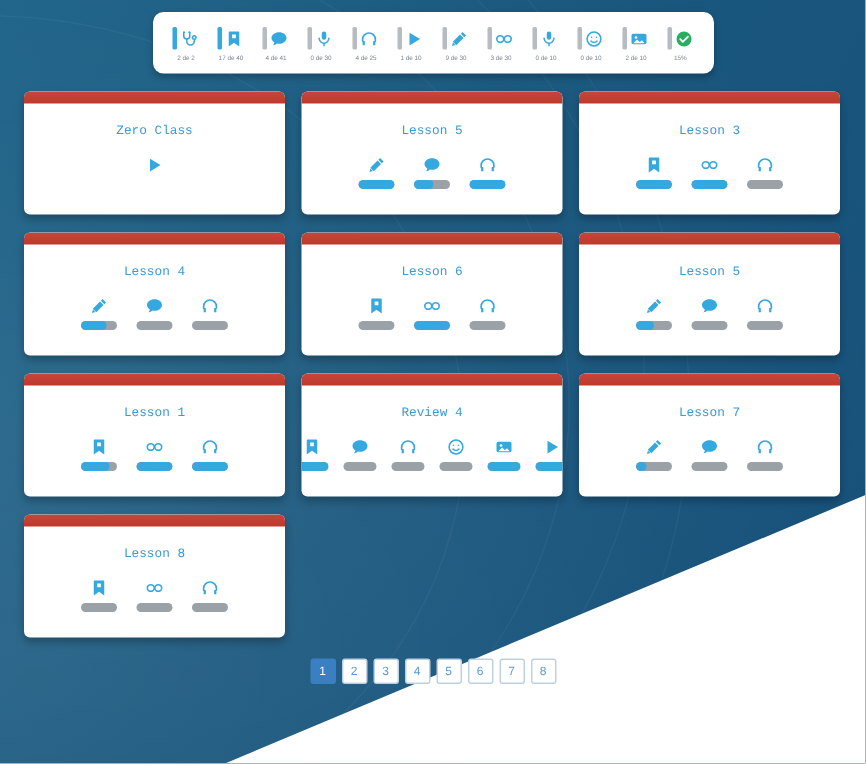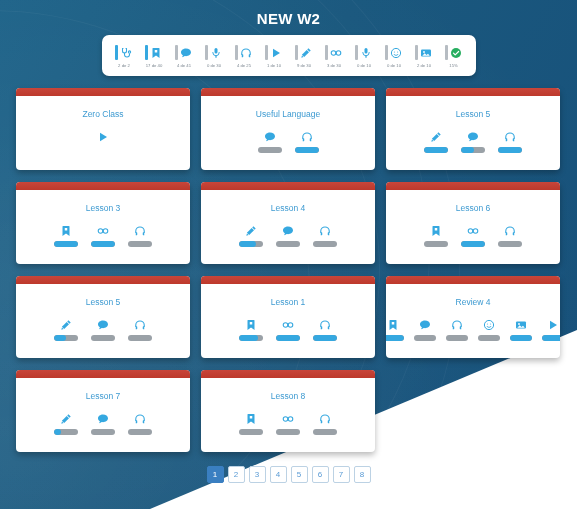--- a/index.html
+++ b/index.html
@@ -116,20 +116,21 @@
 
   
   .grid {
     position: relative;
     z-index: 5;
     margin: 12px auto 12px auto;
     width: 545px;
     display: flex;
     flex-wrap: wrap;
     gap: 12px 11px;
+    font-family: Liberation Mono, monospace;
   }
   .card {
     width: 174px;
     height: 82px;
     background: #ffffff;
     border-radius: 4px;
     box-shadow: 0 3px 6px rgba(0,0,0,0.28);
     overflow: hidden;
     display: flex;
     flex-direction: column;
@@ -220,21 +221,20 @@
 
 <div id="app">
 
   <div class="swoosh sw1"></div>
   <div class="swoosh sw2"></div>
   <div class="swoosh sw3"></div>
   <div class="swoosh sw4"></div>
   <div class="corner-wedge"></div>
   <div class="corner-wedge2"></div>
 
-  <div class="page-title">NEW W2</div>
 
   <div class="toolbar" id="toolbar">
       <div class="tb-item">
         <div class="tb-row">
           <span class="tb-bar on"></span>
           <span class="tb-ico">
             <svg viewBox="0 0 24 24" fill="none" stroke="currentColor" stroke-width="2.1" stroke-linecap="round" stroke-linejoin="round">
               <path d="M5 3v5a4 4 0 0 0 8 0V3"></path>
               <path d="M5 3h1M12 3h1"></path>
               <path d="M9 12v3a5 5 0 0 0 10 0v-1"></path>
@@ -387,48 +387,20 @@
       <div class="card">
         <div class="card-top"></div>
         <div class="card-title">Zero Class</div>
         <div class="card-icons play-only">
           <div class="slot">
             <span class="slot-ico">
               <svg viewBox="0 0 24 24" fill="currentColor">
                 <path d="M6 3.5l14 8.5-14 8.5z"></path>
               </svg>
             </span>
-          </div>
-        </div>
-      </div>
-      <div class="card">
-        <div class="card-top"></div>
-        <div class="card-title">Useful Language</div>
-        <div class="card-icons double">
-          <div class="slot">
-            <span class="slot-ico">
-              <svg viewBox="0 0 24 24" fill="currentColor">
-                <path d="M12 3C6.5 3 2 6.4 2 10.6c0 2.4 1.5 4.6 3.8 6-.2 1.4-.9 2.8-2 4 2.4-.4 4.3-1.4 5.6-2.5 .8.2 1.7.3 2.6.3 5.5 0 10-3.4 10-7.8S17.5 3 12 3z"></path>
-              </svg>
-            </span>
-            <div class="slot-bar">
-              <i style="width: 0%;"></i>
-            </div>
-          </div>
-          <div class="slot">
-            <span class="slot-ico">
-              <svg viewBox="0 0 24 24" fill="none" stroke="currentColor" stroke-width="2.2" stroke-linecap="round">
-                <path d="M3.5 15v-2.5a8.5 8.5 0 0 1 17 0V15"></path>
-                <path d="M3.5 14.5h2.2a.8.8 0 0 1 .8.8v4.2a.8.8 0 0 1-.8.8H3.5z" fill="currentColor" stroke="none"></path>
-                <path d="M20.5 14.5h-2.2a.8.8 0 0 0-.8.8v4.2a.8.8 0 0 0 .8.8h2.2z" fill="currentColor" stroke="none"></path>
-              </svg>
-            </span>
-            <div class="slot-bar">
-              <i style="width: 100%;"></i>
-            </div>
           </div>
         </div>
       </div>
       <div class="card">
         <div class="card-top"></div>
         <div class="card-title">Lesson 5</div>
         <div class="card-icons triple">
           <div class="slot">
             <span class="slot-ico">
               <svg viewBox="0 0 24 24" fill="currentColor">

